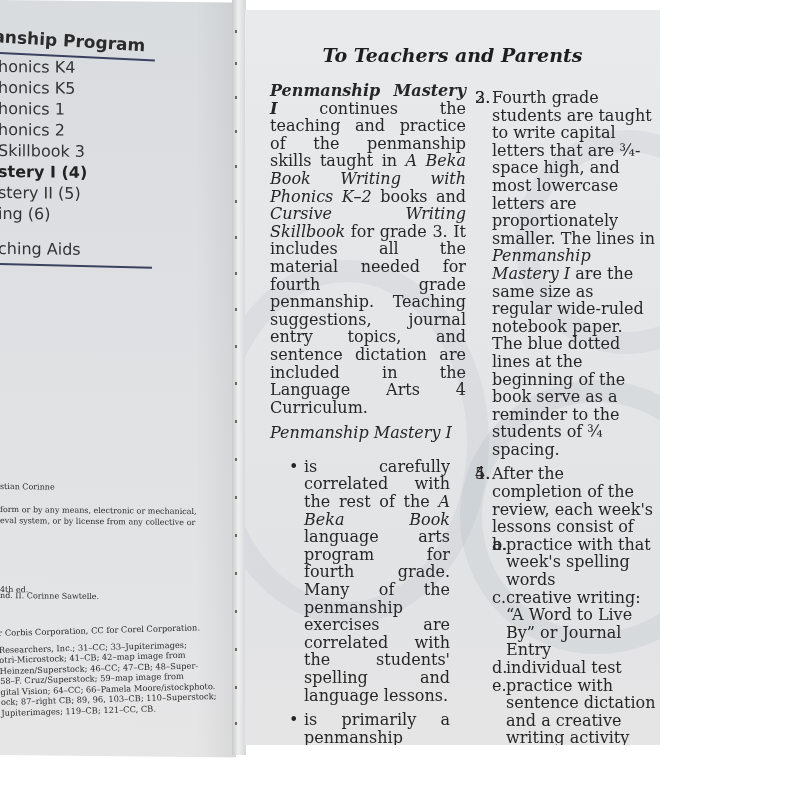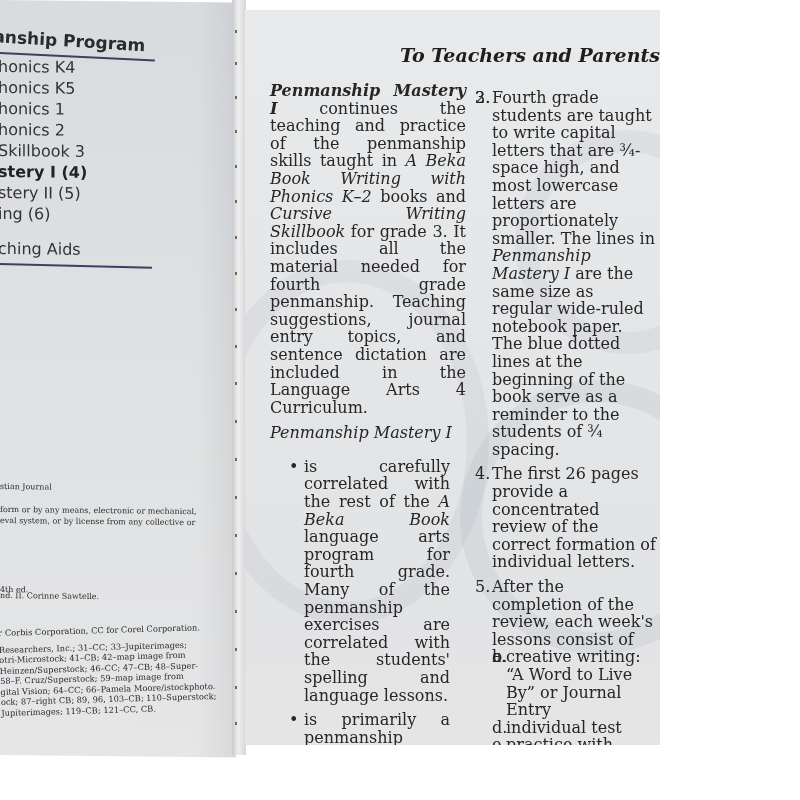--- a/index.html
+++ b/index.html
@@ -19,21 +19,21 @@
   .credits{position:absolute;left:-2px;top:628px;font-size:8.3px;line-height:10.5px;color:#2a2a2a;white-space:nowrap;transform:rotate(-2.2deg);transform-origin:0 0;}
   
   .spine{position:absolute;left:232px;top:0;width:14px;height:755px;background:linear-gradient(90deg,#c9cacc 0%,#efefef 45%,#d5d6d8 100%);}
   .stitch{position:absolute;left:3px;width:2px;height:3px;background:#6e6a5e;}
   
   .right-page{position:absolute;left:245px;top:10px;width:415px;height:735px;background:linear-gradient(180deg,#e9eaeb 0%,#e5e6e8 40%,#e2e3e5 80%,#e6e5e6 100%);overflow:hidden;}
   .watermark{position:absolute;border-radius:50%;border:22px solid rgba(160,175,185,0.18);}
   .wm1{left:215px;top:370px;width:230px;height:230px;}
   .wm2{left:-40px;top:250px;width:240px;height:320px;border-color:rgba(150,160,170,0.12);}
   .wm3{left:270px;top:120px;width:180px;height:180px;border-color:rgba(150,160,170,0.12);}
-  .page-title{position:absolute;left:0;width:415px;top:34px;text-align:right;font-family:"DejaVu Serif",serif;font-style:italic;font-weight:bold;font-size:19px;color:#1e1e1e;}
+  .page-title{position:absolute;left:0;width:415px;top:34px;text-align:center;font-family:"DejaVu Serif",serif;font-style:italic;font-weight:bold;font-size:19px;color:#1e1e1e;}
   .col{position:absolute;top:72px;font-size:16px;line-height:17.6px;color:#262626;}
   .col.c1{left:25px;width:196px;text-align:justify;}
   .col.c2{left:230px;width:182px;}
   .col p{margin:0;}
   .col .intro{text-align:justify;}
   .col .bi{font-weight:bold;font-style:italic;}
   .col .it{font-style:italic;}
   .col .sub-h{font-style:italic;margin-top:8px;}
   ul.bul{list-style:none;margin:16px;padding:0;}
   ul.bul li{position:relative;padding-left:18px;margin-top:7px;text-align:justify;}
@@ -59,21 +59,21 @@
     <li>honics 1</li>
     <li>honics 2</li>
     <li>Skillbook 3</li>
     <li class="bold">stery I (4)</li>
     <li>stery II (5)</li>
     <li>ing (6)</li>
     <li class="gap">ching Aids</li>
   </ul>
   <div class="rule bottom"></div>
 
-  <div class="copy-block" style="top:482px;left:0;">stian Journal</div>
+  <div class="copy-block" style="top:482px;left:0;">stian Corinne</div>
   <div class="copy-block" style="top:505px;left:0;">form or by any means, electronic or mechanical,</div>
   <div class="copy-block" style="top:516px;left:0;">eval system, or by license from any collective or</div>
   <div class="copy-block" style="top:573px;left:0;margin-top:12px;">4th ed.</div>
   <div class="copy-block" style="top:591px;left:0;">nd.  II.  Corinne Sawtelle.</div>
 
   <div class="credits">
     <div>r Corbis Corporation, CC for Corel Corporation.</div>
     <div style="height:6px"></div>
     <div>Researchers, Inc.; 31–CC; 33–Jupiterimages;</div>
     <div>otri-Microstock; 41–CB; 42–map image from</div>
@@ -123,25 +123,25 @@
       <li><span>is carefully correlated with the rest of the </span><span class="it">A Beka Book</span><span> language arts program for fourth grade.  Many of the penmanship exercises are correlated with the students' spelling and language lessons.</span></li>
       <li><span>is primarily a penmanship practice workbook, but it also gives students opportunity to enjoy interesting and challenging games and think about many of the character traits that are taught in their spelling lessons.</span></li>
     </ul>
 
   </div>
 
   <div class="col c2">
     <ol class="num">
       <li><span class="n">2.</span></li>
       <li><span class="n">3.</span><span>Fourth grade students are taught to write capital letters that are ¾-space high, and most lowercase letters are proportionately smaller.  The lines in </span><span class="it">Penmanship Mastery I</span><span> are the same size as regular wide-ruled notebook paper.  The blue dotted lines at the beginning of the book serve as a reminder to the students of ¾ spacing.</span></li>
-      <li><span class="n">4.</span><span>The first 26 pages provide a concentrated review of the correct formation of individual letters.</span></li>
+      <li><span class="n">4.</span></li>
       <li><span class="n">5.</span><span>After the completion of the review, each week's lessons consist of</span>
         <ol class="sub">
           <li><span class="n">a.</span></li>
-          <li><span class="n">b.</span></li>
+          <li><span class="n">b.</span><span>practice with that week's spelling words</span></li>
           <li><span class="n">c.</span><span>creative writing: “A Word to Live By” or Journal Entry</span></li>
           <li><span class="n">d.</span><span>individual test</span></li>
           <li><span class="n">e.</span><span>practice with sentence dictation and a creative writing activity</span></li>
         </ol>
         
       </li>
 
     </ol>
   </div>
 </div>

